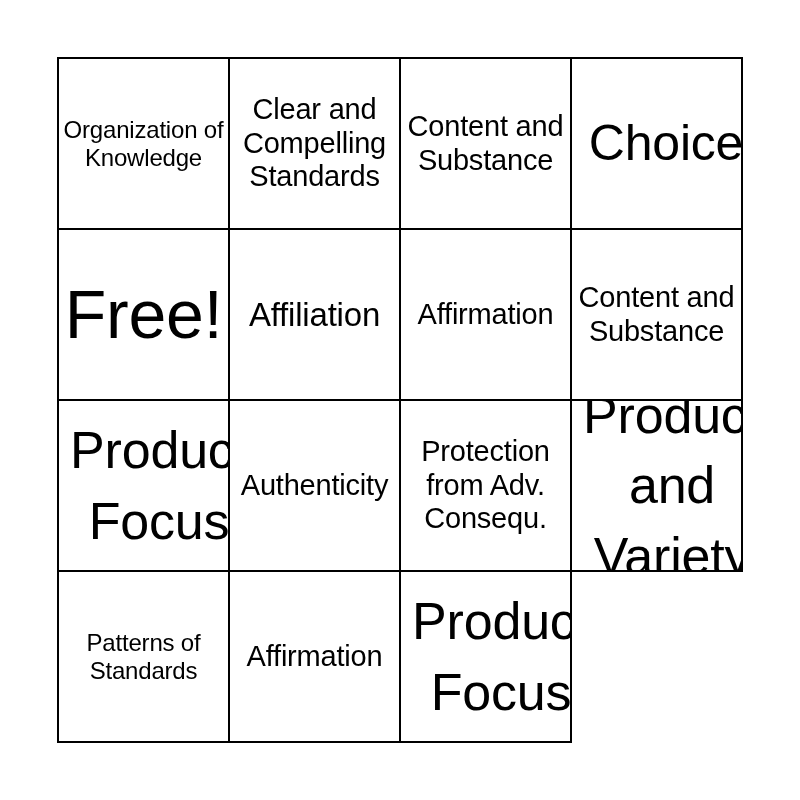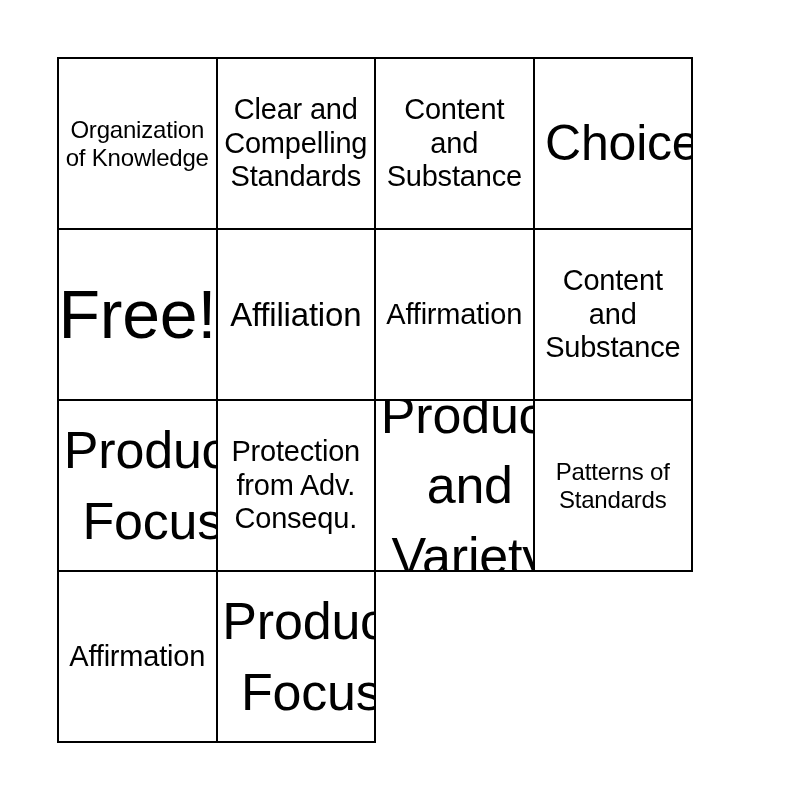--- a/index.html
+++ b/index.html
@@ -1,19 +1,19 @@
 <!DOCTYPE html>
 <html><head>
 <meta charset="utf-8">
 <style>
   html, body { margin: 0; padding: 0; background: #ffffff; }
   body { width: 800px; height: 800px; position: relative; overflow: hidden; }
   .card {
     position: absolute; left: 57px; top: 57px;
-    width: 636px; height: 686px;
+    width: 686px; height: 686px;
     display: grid;
     grid-template-columns: repeat(4, 1fr);
     grid-template-rows: repeat(4, 1fr);
     border-top: 2px solid #000; border-left: 2px solid #000;
     box-sizing: border-box;
   }
   .cell {
     border-right: 2px solid #000; border-bottom: 2px solid #000;
     display: flex; align-items: center; justify-content: center;
     text-align: center; overflow: hidden;
@@ -53,20 +53,23 @@
     <div class="cell s-md">
       <span>Affirmation</span>
     </div>
     <div class="cell s-md">
       <span>Content and Substance</span>
     </div>
     <div class="cell s-lg">
       <span>Product Focus</span>
     </div>
     <div class="cell s-md">
+      <span>Authenticity</span>
+    </div>
+    <div class="cell s-md">
       <span>Protection from Adv. Consequ.</span>
     </div>
     <div class="cell s-lg">
       <span>Product and Variety</span>
     </div>
     <div class="cell s-sm">
       <span>Patterns of Standards</span>
     </div>
     <div class="cell s-md">
       <span>Affirmation</span>

